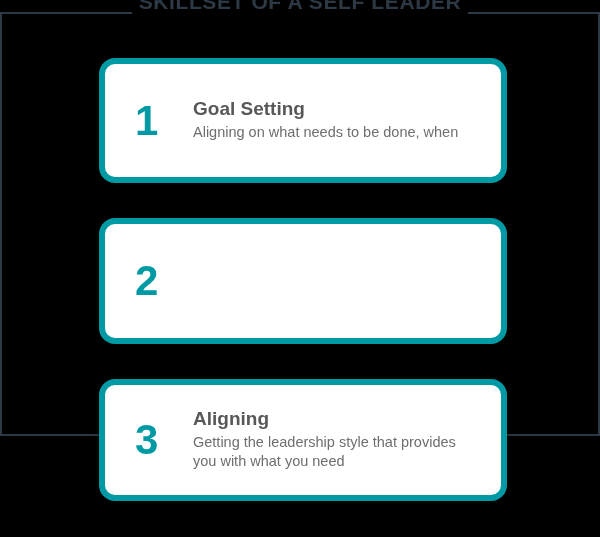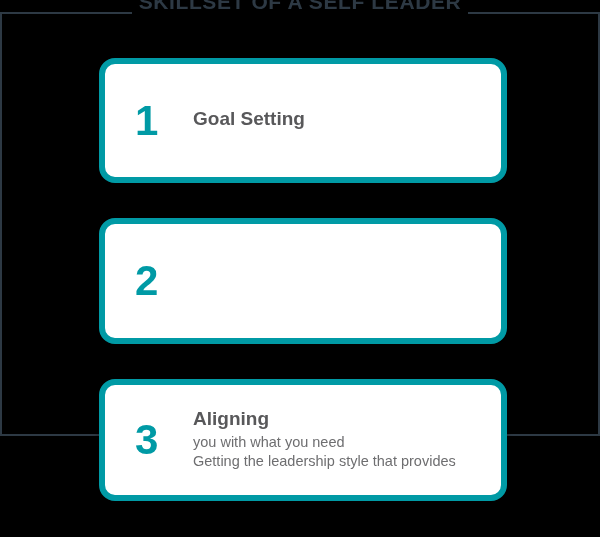--- a/index.html
+++ b/index.html
@@ -135,32 +135,35 @@
   <div class="frame-bottom"></div>
 
   <div class="banner-title">SKILLSET OF A SELF LEADER</div>
 
   <div class="card-list">
 
     <div class="card card-1">
       <div class="card-number">1</div>
       <div class="card-body">
         <div class="card-heading">Goal Setting</div>
+        <div class="card-desc">
+          <span class="card-desc-line">Aligning on what needs to be done, when</span>
+        </div>
       </div>
     </div>
 
     <div class="card card-2">
       <div class="card-number">2</div>
     </div>
 
     <div class="card card-3">
       <div class="card-number">3</div>
       <div class="card-body">
         <div class="card-heading">Aligning</div>
         <div class="card-desc">
+          <span class="card-desc-line">Getting the leadership style that provides</span>
           <span class="card-desc-line">you with what you need</span>
-          <span class="card-desc-line">Getting the leadership style that provides</span>
         </div>
       </div>
     </div>
 
   </div>
 </div>
 
 </body></html>

